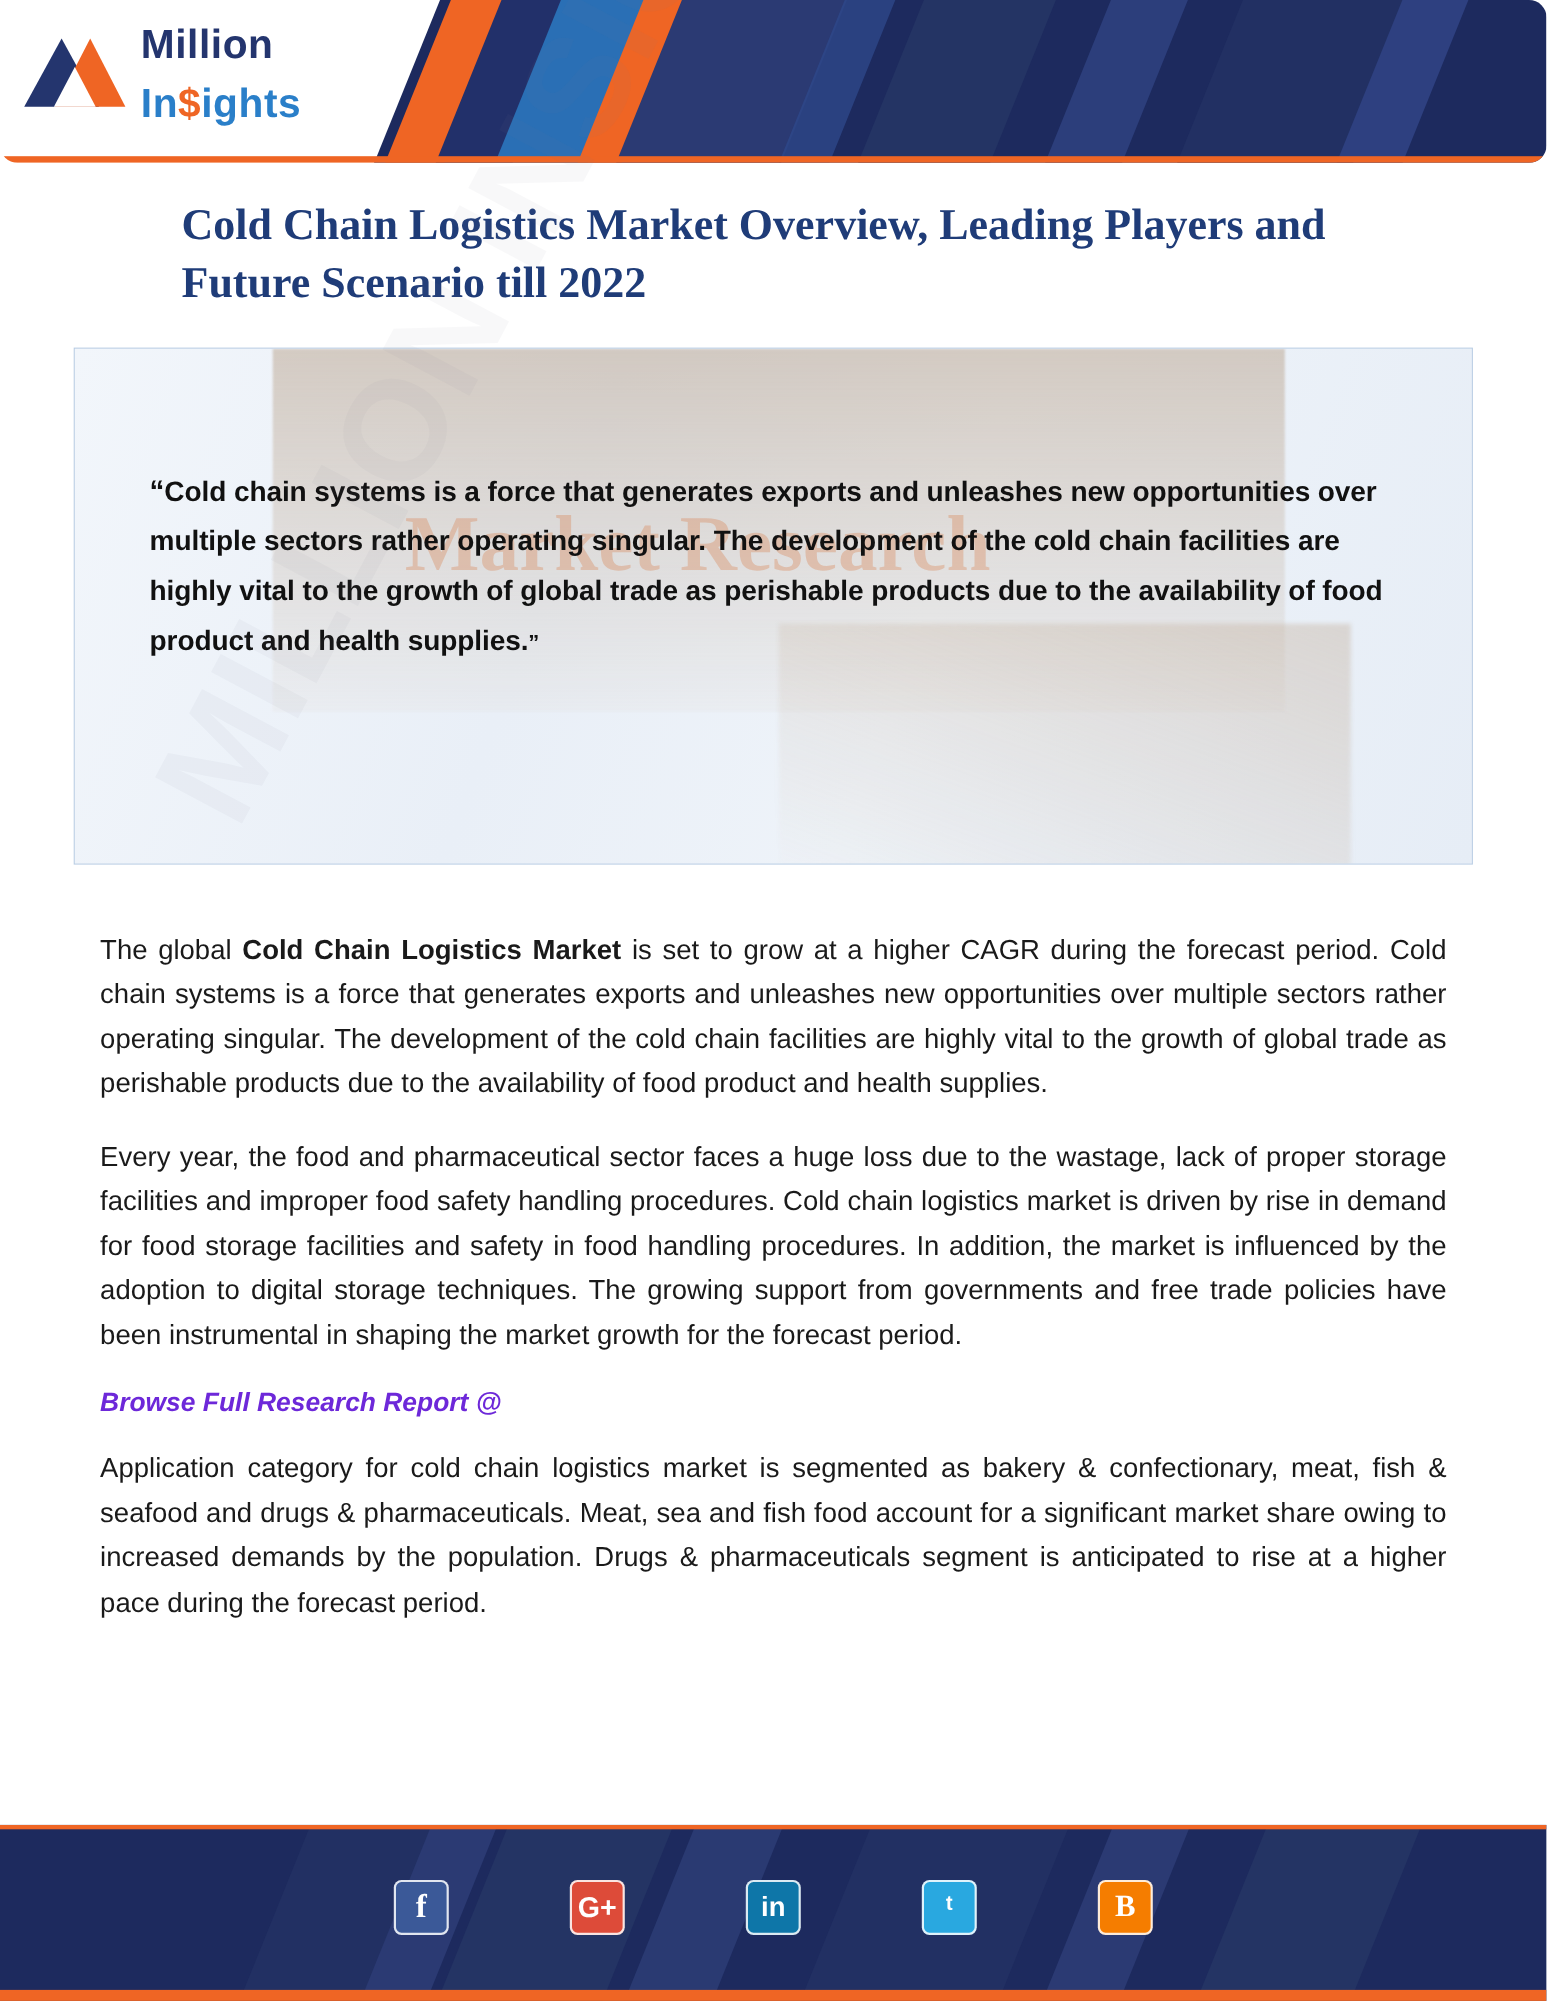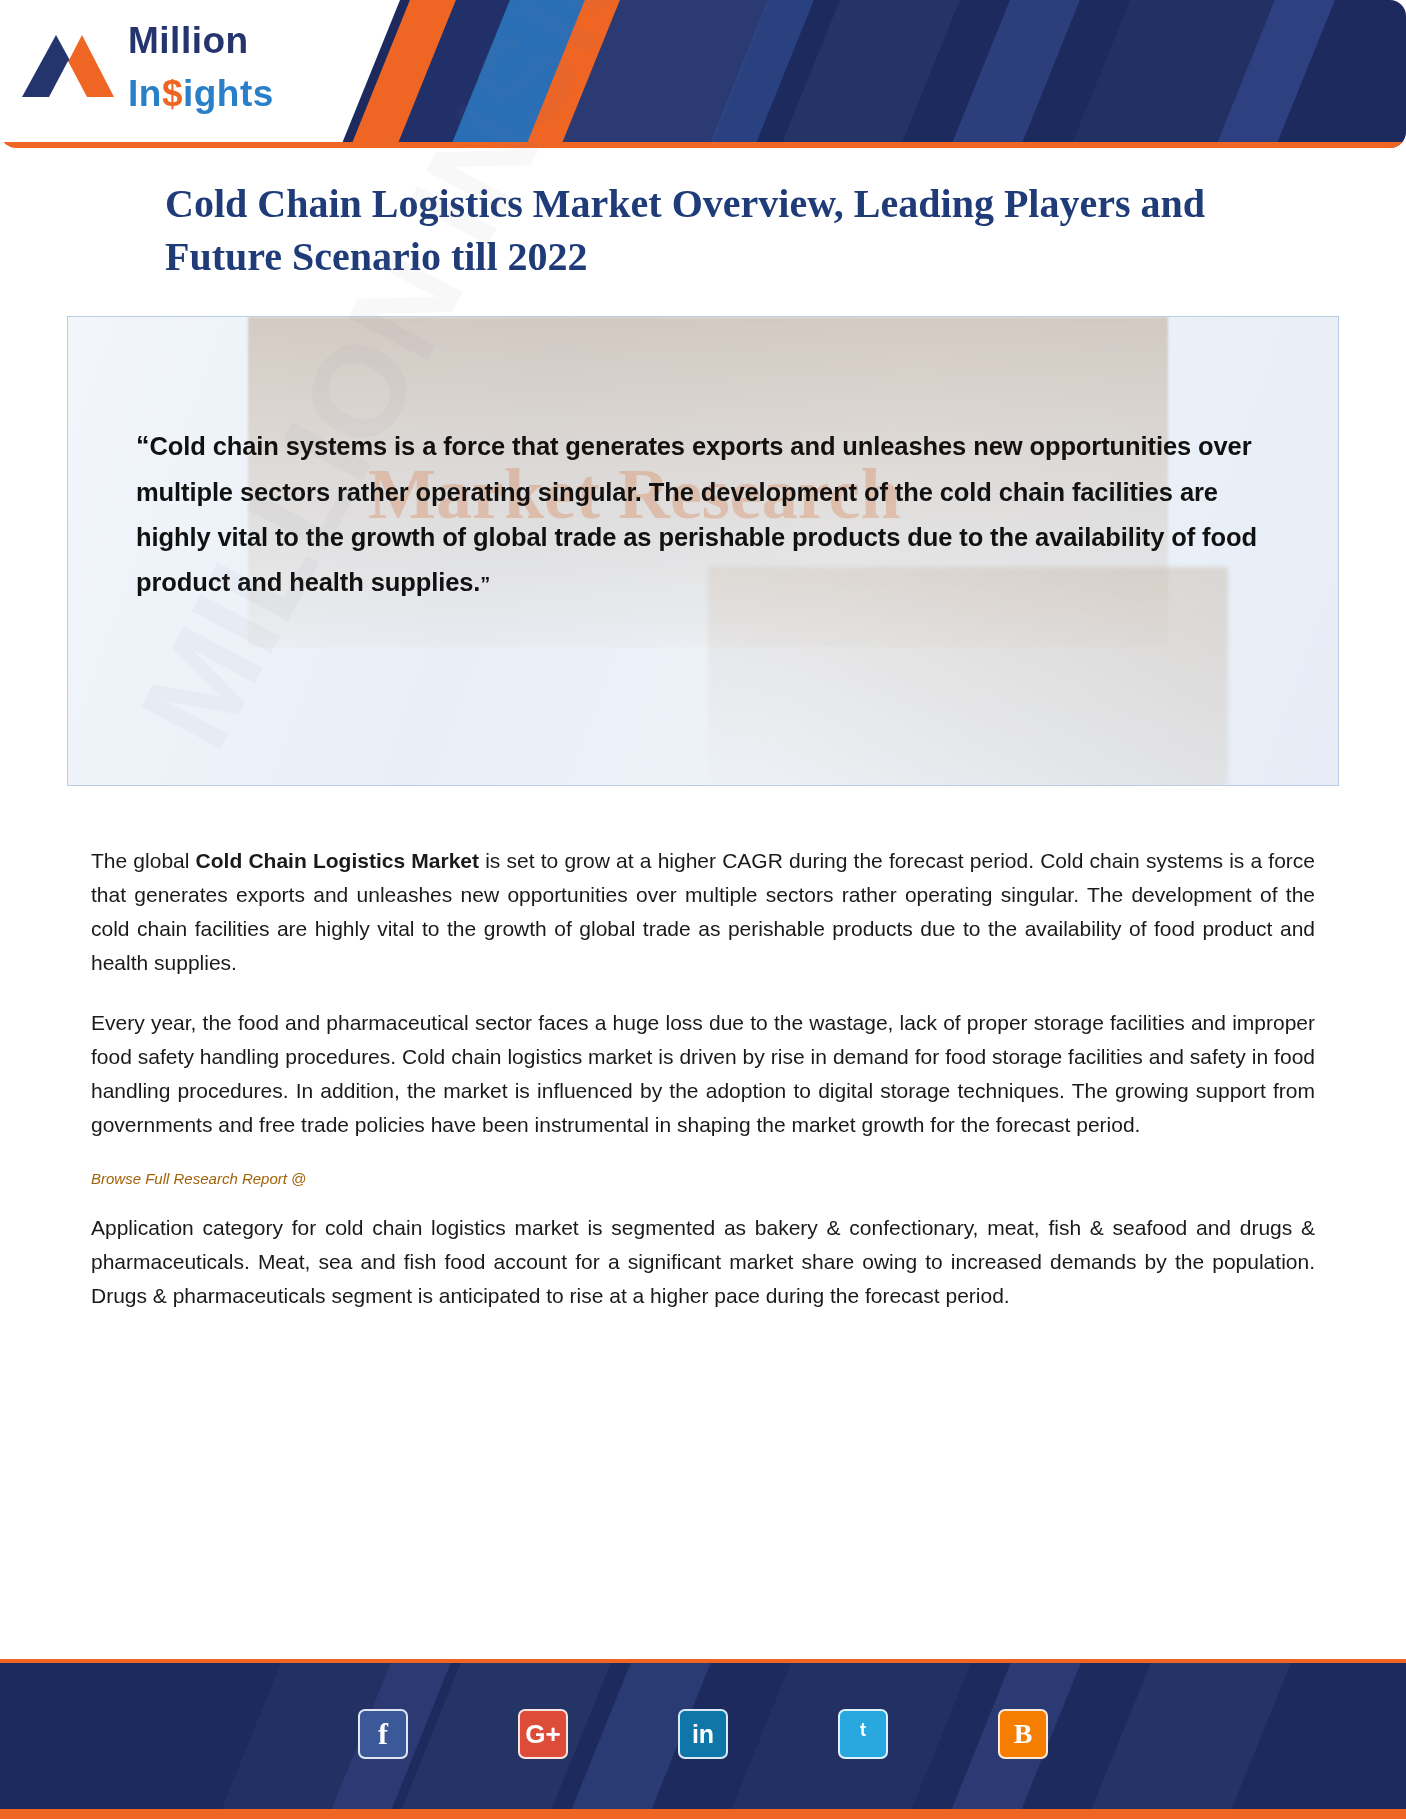--- a/index.html
+++ b/index.html
@@ -186,32 +186,32 @@
   }
 
   
   .content {
     position: relative;
     margin: 58px auto 0 auto;
     width: 1300px;
     padding: 0 38px;
   }
   .para {
-    font-size: 21px;
+    font-size: 25px;
     color: #1a1a1a;
     line-height: 1.62;
     text-align: justify;
     margin-bottom: 26px;
   }
   .para b { font-weight: bold; }
   .browse {
-    font-size: 15px;
-    font-weight: normal;
+    font-size: 24px;
+    font-weight: bold;
     font-style: italic;
-    color: #a16207;
+    color: #6d28d9;
     margin: 28px 0 24px 0;
   }
   .report-link {
     display: inline-block;
     font-size: 20.5px;
     font-weight: bold;
     font-style: italic;
     color: #1a34c8;
     text-decoration: underline;
     margin-bottom: 26px;

